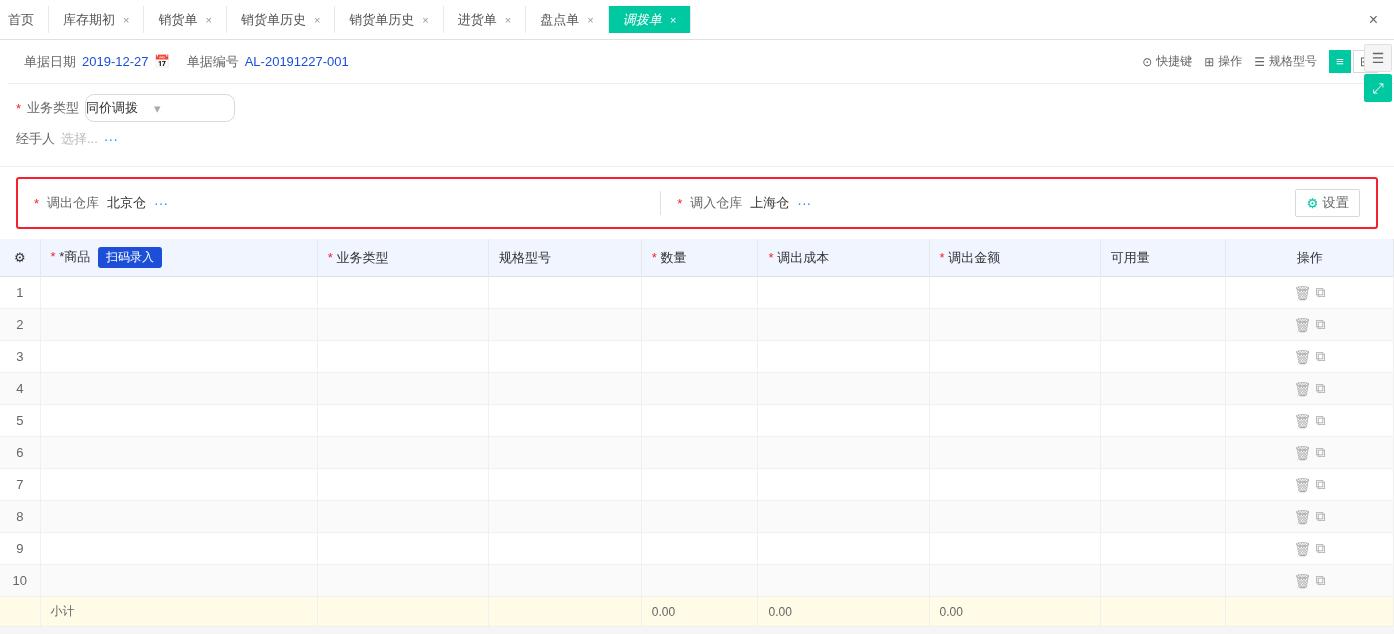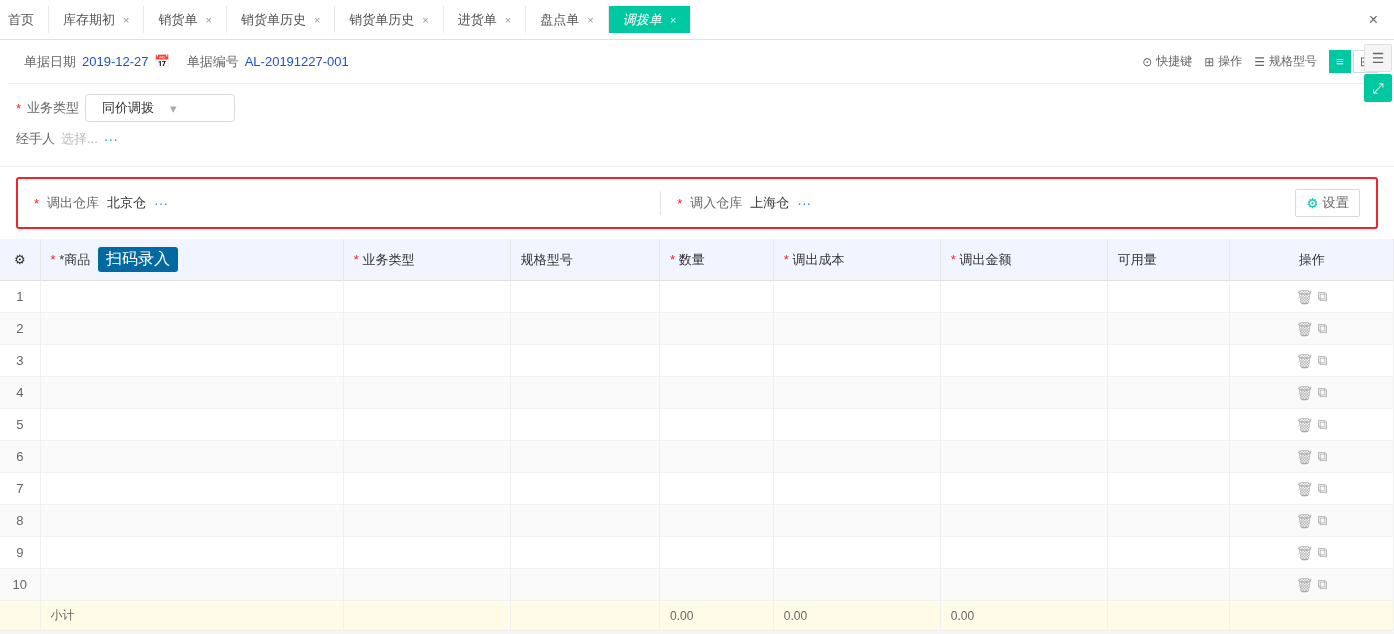--- a/index.html
+++ b/index.html
@@ -70,22 +70,22 @@
     }
     .form-row {
       display: flex; align-items: center; gap: 16px; margin-bottom: 8px;
     }
     .form-field {
       display: flex; align-items: center; gap: 6px;
     }
     .required { color: #f5222d; }
     .form-select {
       display: flex; align-items: center; gap: 16px;
-      border: 1px solid #d9d9d9; border-radius: 4px;
-      padding: 4px 16px; min-width: 150px; cursor: pointer;
+      border: 1px solid #d9d9d9; border-radius: 9px;
+      padding: 4px 0; min-width: 150px; cursor: pointer;
       background: #fff;
     }
     .form-select .arrow { color: #aaa; }
     .more-btn { color: #1890ff; cursor: pointer; font-size: 14px; }
 
     
     .warehouse-box {
       border: 2px solid #f5222d; border-radius: 3px;
       padding: 10px 16px; margin: 10px 16px;
       display: flex; align-items: center; gap: 0;
@@ -131,22 +131,22 @@
       padding: 7px 10px; border-right: 1px solid #f0f0f0; color: #333;
     }
     tbody td:first-child { text-align: center; color: #666; }
     .tfoot-row {
       background: #fffbe6 !important; border-top: 1px solid #e8e8e8;
     }
     .tfoot-row td { font-size: 12px; color: #666; padding: 6px 10px; }
 
     
     .scan-btn {
-      background: #0369a1; color: #fff; border: none; border-radius: 3px;
-      padding: 2px 8px; font-size: 16px; cursor: pointer; margin-left: 4px;
+      background: #1d4ed8; color: #fff; border: none; border-radius: 3px;
+      padding: 2px 8px; font-size: 12px; cursor: pointer; margin-left: 4px;
     }
 
     
     .row-ops {
       display: flex; gap: 4px; align-items: center; justify-content: center;
     }
     .op-icon {
       cursor: pointer; color: #aaa; font-size: 14px;
     }
 

